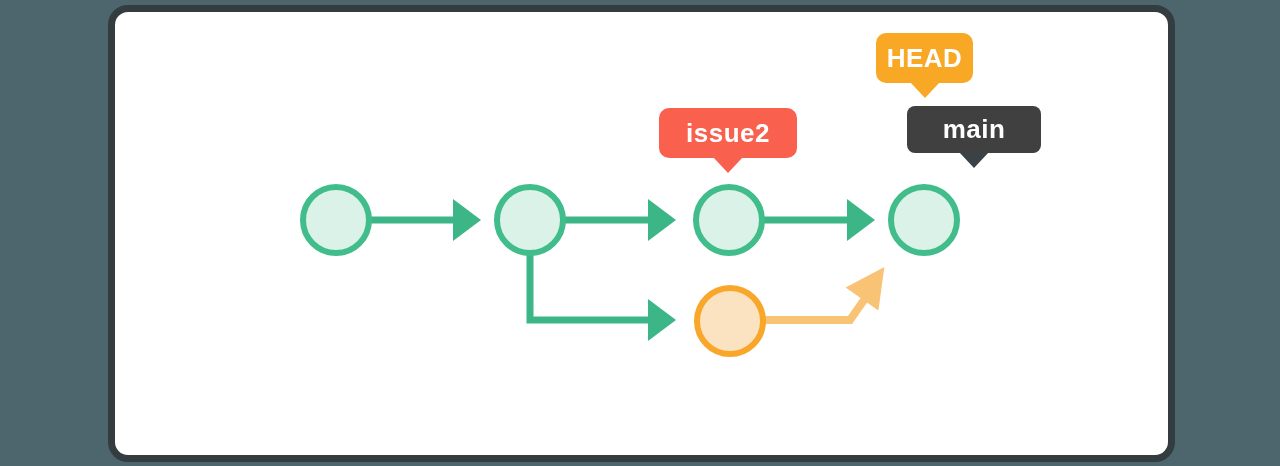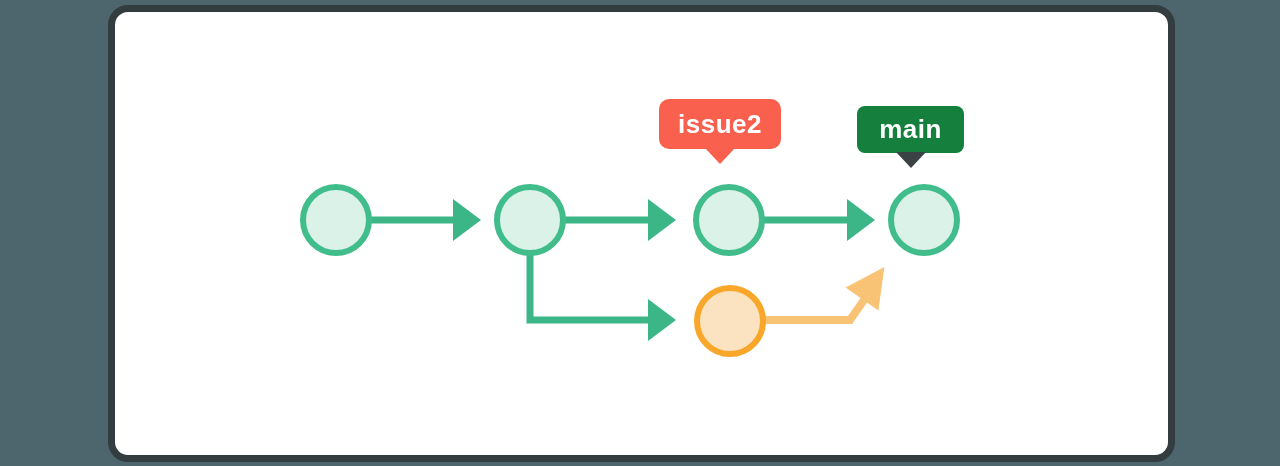--- a/index.html
+++ b/index.html
@@ -52,23 +52,23 @@
     border-top-width: 16px;
     border-top-style: solid;
   }
   .tail-up::after {
     top: -15px;
     border-bottom-width: 16px;
     border-bottom-style: solid;
   }
   .badge-head  { left: 876px; top: 33px;  width: 97px;  height: 50px; background: #F9A826; }
   .badge-head::after  { border-top-color: #F9A826; }
-  .badge-main  { left: 857px; top: 106px; width: 107px; height: 47px; background: #15803d; border-radius: 8px; }
+  .badge-main  { left: 907px; top: 106px; width: 134px; height: 47px; background: #404040; border-radius: 8px; }
   .badge-main::after  { border-top-color: #3A4246; }
-  .badge-issue2 { left: 659px; top: 99px; width: 122px; height: 50px; background: #FA604E; }
+  .badge-issue2 { left: 659px; top: 108px; width: 138px; height: 50px; background: #FA604E; }
   .badge-issue2::after { border-top-color: #FA604E; }
   .badge-issue3 { left: 659px; top: 383px; width: 138px; height: 50px; background: #F8BD64; }
   .badge-issue3::after { border-bottom-color: #F8BD64; }
 </style>
 </head>
 <body>
 
 <div class="stage">
 
   <div class="card"></div>
@@ -99,20 +99,23 @@
     </g>
 
     <circle cx="336" cy="220" r="33" fill="#DAF2E8" stroke="#41BC8B" stroke-width="6"></circle>
     <circle cx="530" cy="220" r="33" fill="#DAF2E8" stroke="#41BC8B" stroke-width="6"></circle>
     <circle cx="729" cy="220" r="33" fill="#DAF2E8" stroke="#41BC8B" stroke-width="6"></circle>
     <circle cx="924" cy="220" r="33" fill="#DAF2E8" stroke="#41BC8B" stroke-width="6"></circle>
 
     <circle cx="730" cy="321" r="33" fill="#FBE3C1" stroke="#F8A72B" stroke-width="6"></circle>
   </svg>
 
+  <div class="badge tail-down badge-head">
+    <span>HEAD</span>
+  </div>
 
   <div class="badge tail-down badge-main">
     <span>main</span>
   </div>
 
   <div class="badge tail-down badge-issue2">
     <span>issue2</span>
   </div>
 
 

